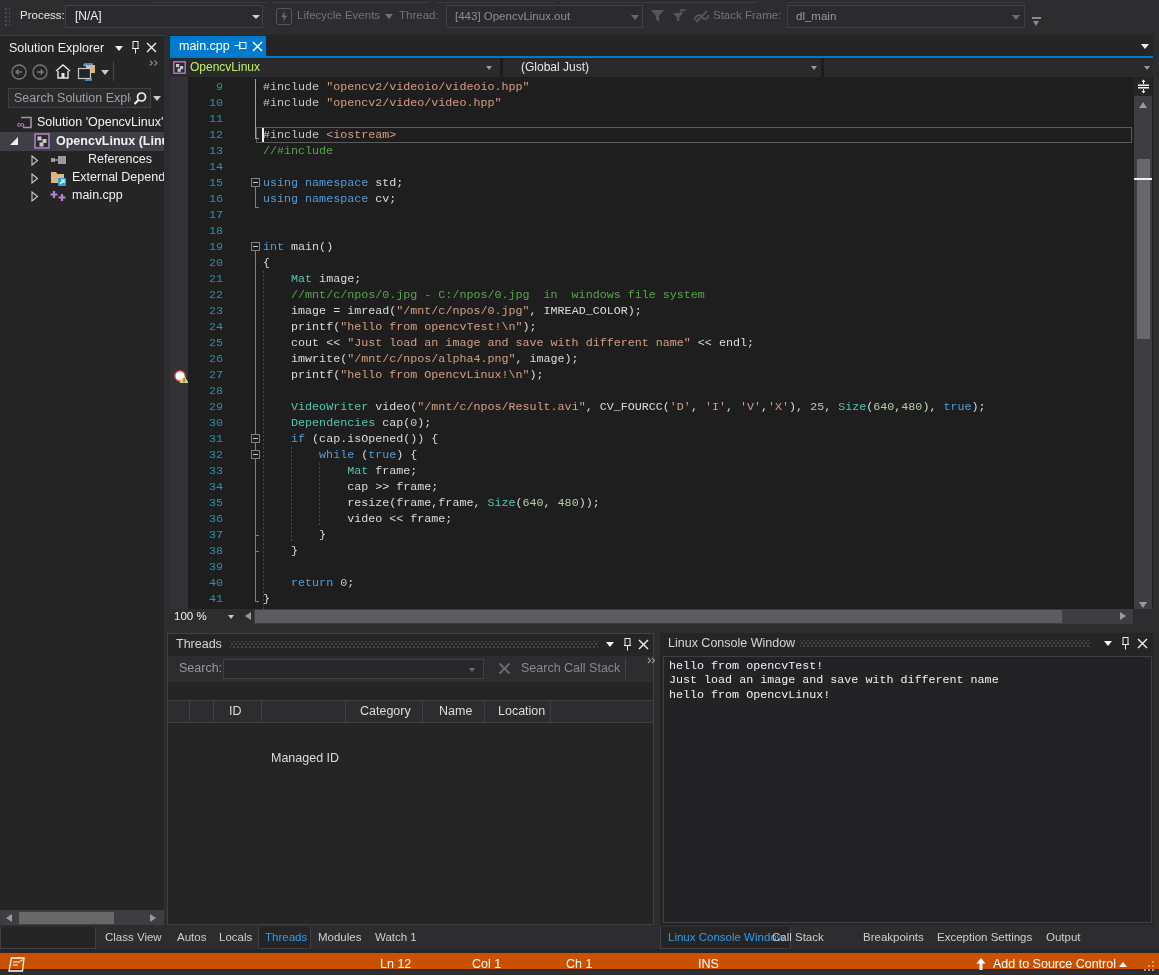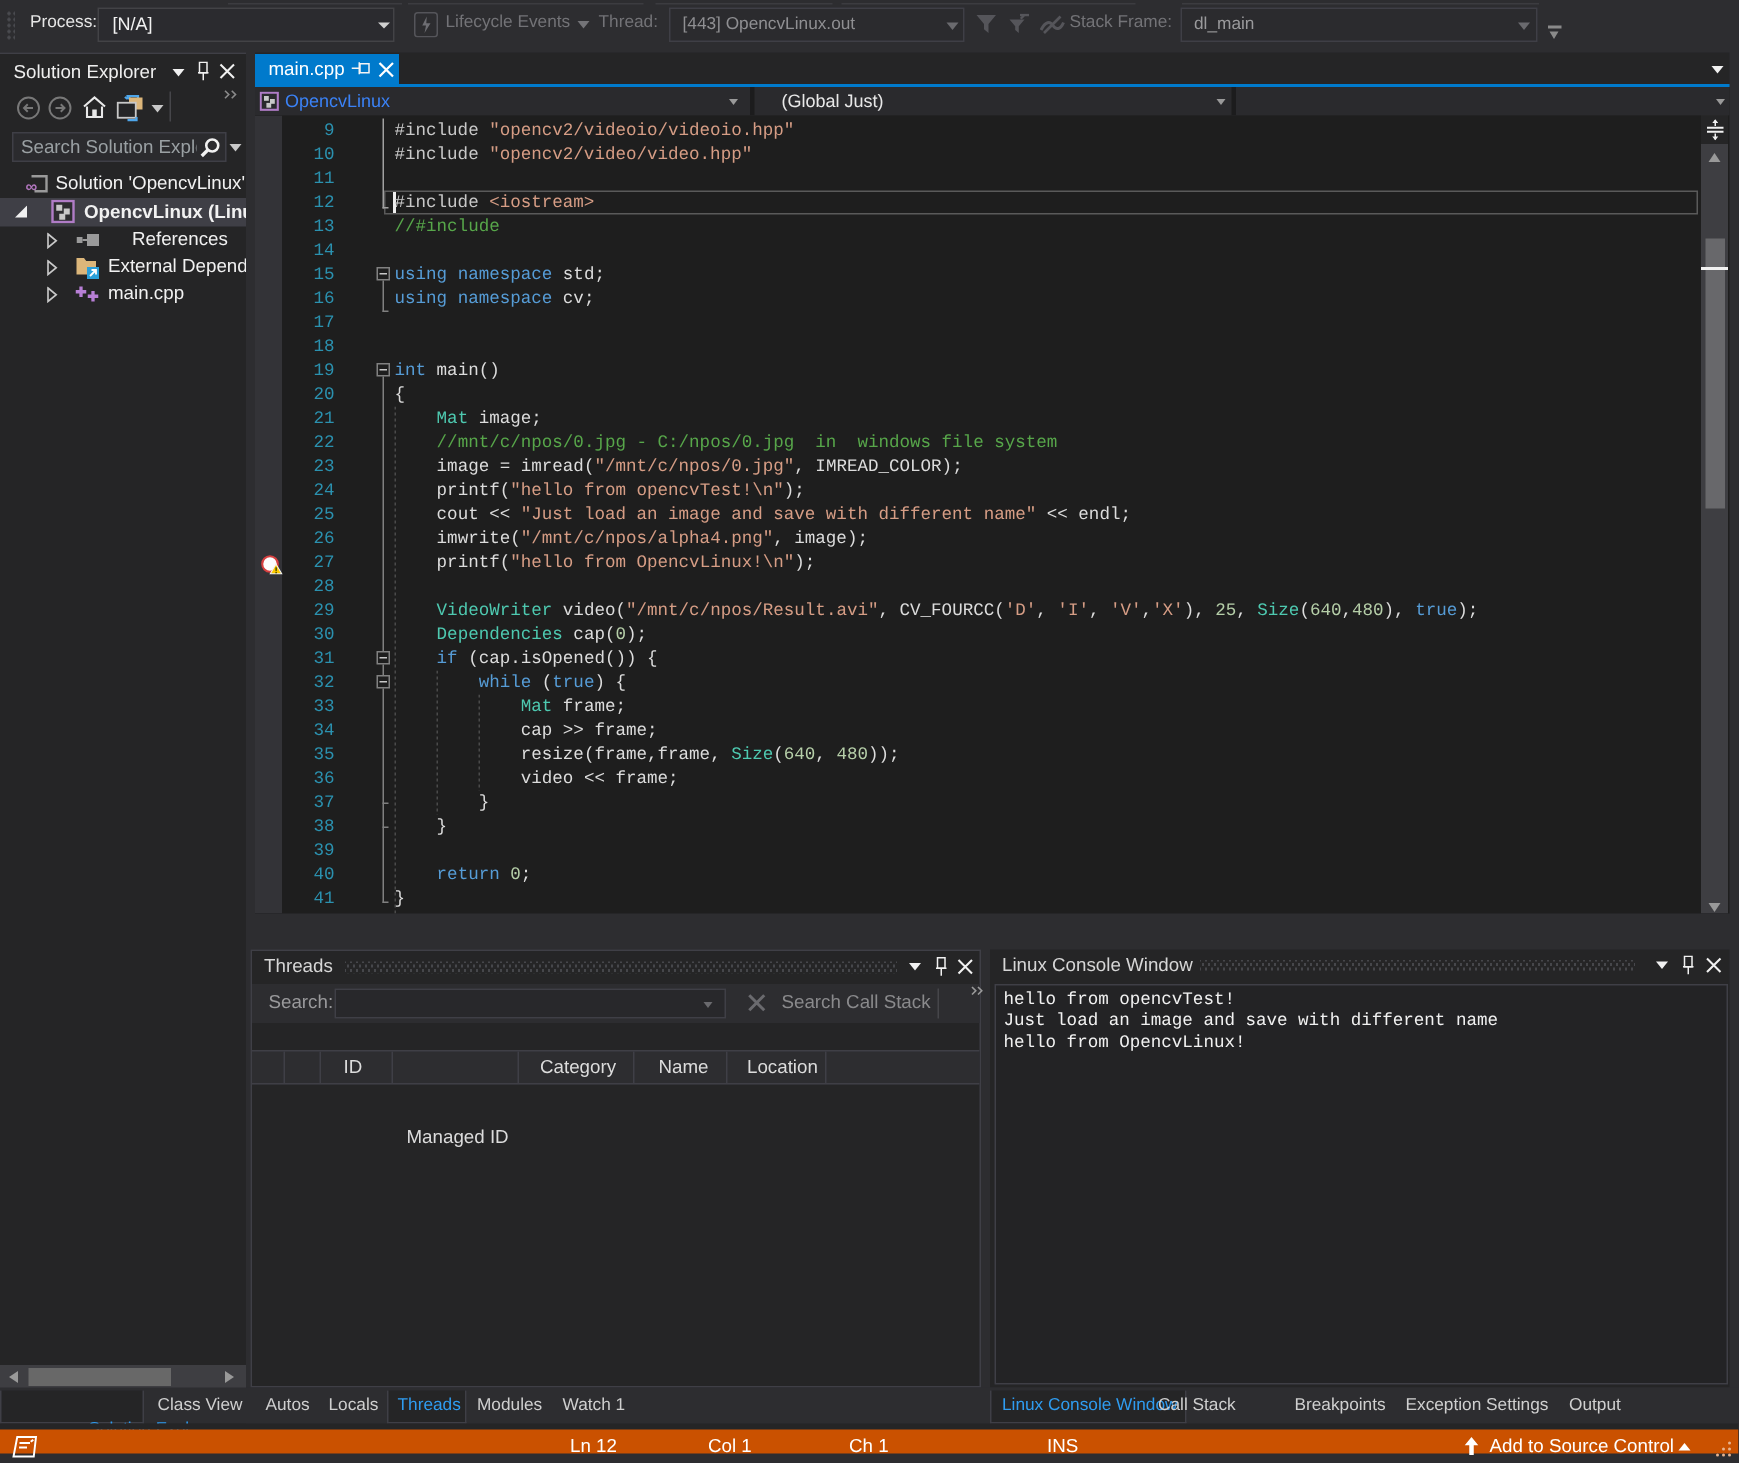--- a/index.html
+++ b/index.html
@@ -188,21 +188,21 @@
   <div class="abs" style="left:170px;top:56px;width:983px;height:2px;background:#007acc;"></div>
 
   <div class="abs" id="breadcrumb" style="left:170px;top:58px;width:983px;height:19px;background:#1c1c1d;">
     <div class="abs" style="left:0;top:0;width:330px;height:19px;background:#2a2a2d;">
       <svg class="abs" style="left:3px;top:3px;" width="13" height="13" viewBox="0 0 13 13">
         <rect x="0.8" y="0.8" width="11.4" height="11.4" fill="#2a2a2d" stroke="#b07cc6" stroke-width="1.4"></rect>
         <rect x="3" y="3" width="3.2" height="3.2" fill="#c8c8c8"></rect>
         <rect x="7" y="5" width="3.2" height="3.2" fill="#c8c8c8"></rect>
         <rect x="4.6" y="7.6" width="3.2" height="3.2" fill="#c8c8c8"></rect>
       </svg>
-      <div class="abs" style="left:20px;top:2px;color:#3b82f6;font-size:12px;text-align:center;">OpencvLinux</div>
+      <div class="abs" style="left:20px;top:2px;color:#bef264;font-size:12px;text-align:center;">OpencvLinux</div>
       <div class="abs tri-d-sm" style="left:316px;top:8px;"></div>
     </div>
     <div class="abs" style="left:333px;top:0;width:318px;height:19px;background:#2a2a2d;">
       <div class="abs" style="left:18px;top:2px;color:#e8e8e8;font-size:12px;">(Global Just)</div>
       <div class="abs tri-d-sm" style="left:308px;top:8px;"></div>
     </div>
     <div class="abs" style="left:654px;top:0;width:329px;height:19px;background:#2a2a2d;">
       <div class="abs tri-d-sm" style="left:320px;top:8px;"></div>
     </div>
   </div>
@@ -284,20 +284,28 @@
           <path d="M1 6.2 H12 M1 8.8 H12" stroke="#f1f1f1" stroke-width="1.4"></path>
         </svg>
       </div>
       <div class="abs" style="left:5px;top:25px;width:0;height:0;border-left:4.5px solid transparent;border-right:4.5px solid transparent;border-bottom:6px solid #999999;"></div>
       <div class="abs" style="left:2.5px;top:82px;width:13px;height:180px;background:#68686b;"></div>
       <div class="abs" style="left:0;top:101px;width:18px;height:2px;background:#f1f1f1;"></div>
       <div class="abs" style="left:5px;top:525px;width:0;height:0;border-left:4.5px solid transparent;border-right:4.5px solid transparent;border-top:6px solid #999999;"></div>
     </div>
   </div>
 
+  <div class="abs" style="left:170px;top:609px;width:983px;height:16px;background:#2d2d30;">
+    <div class="abs" style="left:4px;top:1px;color:#f1f1f1;font-size:11.5px;">100 %</div>
+    <div class="abs tri-d-sm" style="left:58px;top:6px;border-top-color:#c8c8c8;"></div>
+    <div class="abs" style="left:75px;top:3px;width:0;height:0;border-top:4.5px solid transparent;border-bottom:4.5px solid transparent;border-right:6px solid #999999;"></div>
+    <div class="abs" style="left:84px;top:0;width:879px;height:15px;background:#3e3e42;"></div>
+    <div class="abs" style="left:85px;top:1px;width:807px;height:13px;background:#5d5d61;"></div>
+    <div class="abs" style="left:950px;top:3px;width:0;height:0;border-top:4.5px solid transparent;border-bottom:4.5px solid transparent;border-left:6px solid #999999;"></div>
+  </div>
 
   <div class="abs" id="threads" style="left:167px;top:633px;width:487px;height:292px;background:#252526;border:1px solid #3f3f46;">
     <div class="abs" style="left:8px;top:3px;color:#d6d6d6;font-size:12.5px;">Threads</div>
     <div class="abs dots" style="left:62px;top:7px;width:368px;height:8px;"></div>
     <div class="abs tri-d" style="left:438px;top:8px;"></div>
     <svg class="abs" style="left:455px;top:4px;" width="9" height="13" viewBox="0 0 9 13">
       <rect x="2" y="0.5" width="5" height="7" fill="none" stroke="#f1f1f1"></rect>
       <path d="M4.5 8 V12.5 M1 7.5 H8" stroke="#f1f1f1"></path>
     </svg>
     <svg class="abs" style="left:470px;top:5px;" width="11" height="11" viewBox="0 0 11 11">

